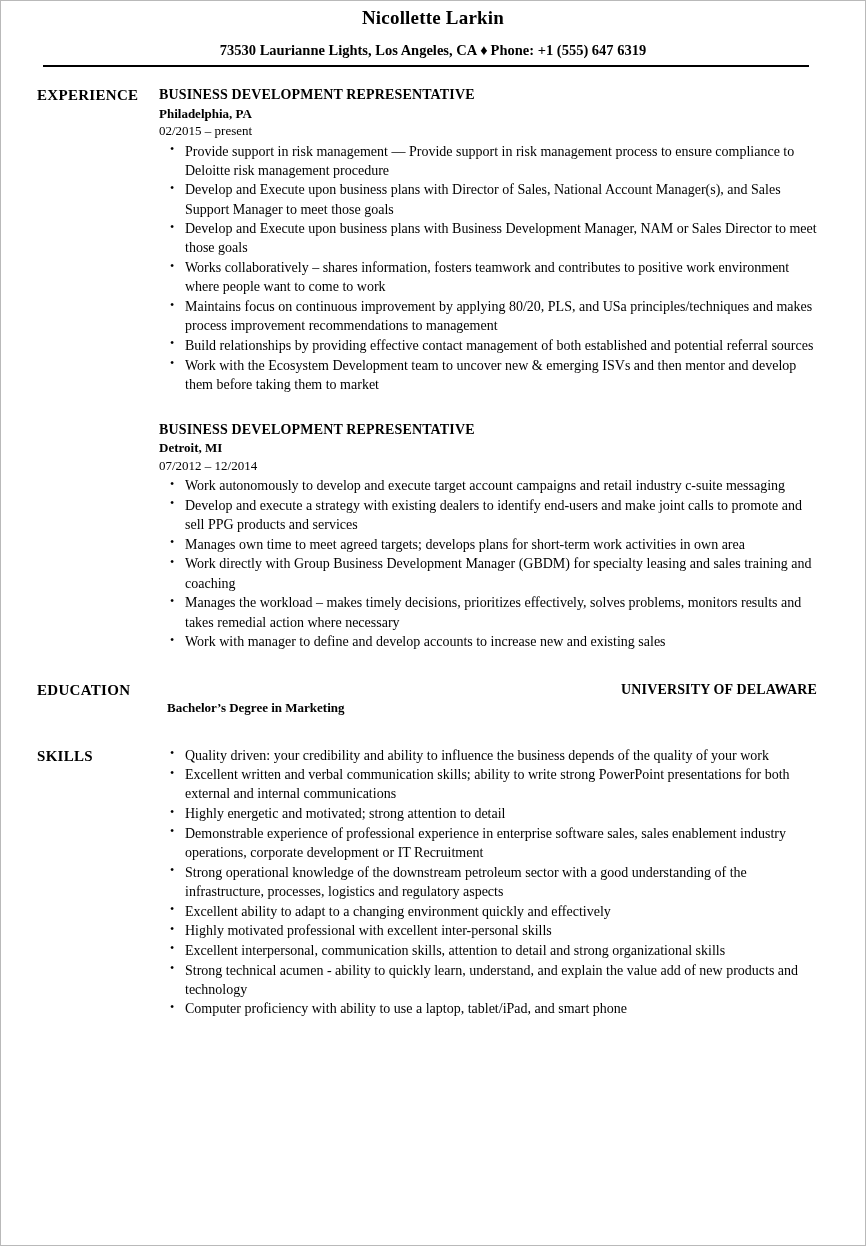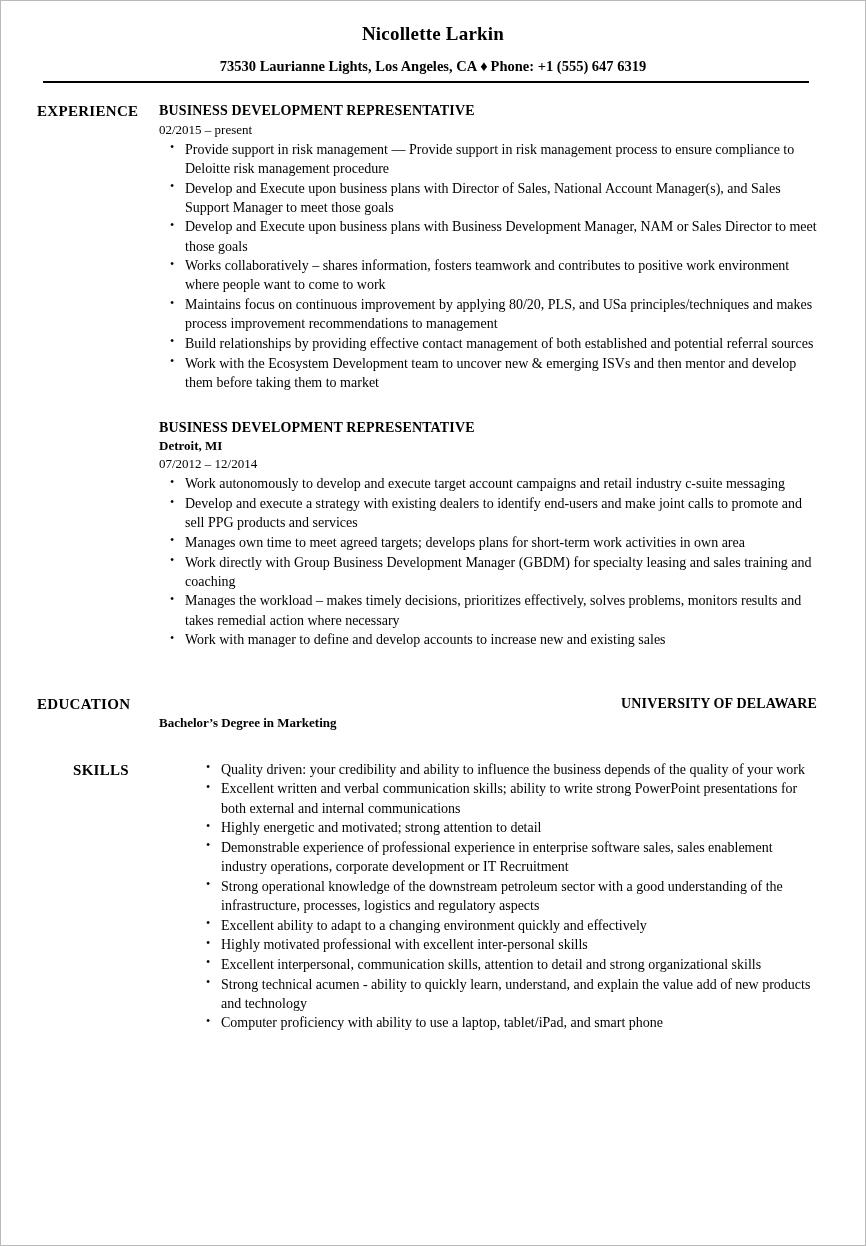--- a/index.html
+++ b/index.html
@@ -24,21 +24,21 @@
     position: absolute;
     left: 0;
     top: 0;
     right: 0;
     bottom: 0;
     padding: 0;
   }
 
   
   .header {
-    padding-top: 22px;
+    padding-top: 6px;
   }
   .name {
     text-align: center;
     font-size: 19px;
     font-weight: bold;
     letter-spacing: 0.2px;
     line-height: 1.2;
   }
   .contact {
     text-align: center;
@@ -127,22 +127,22 @@
     letter-spacing: 0.15px;
     line-height: 1.4;
     text-align: right;
   }
   .edu-degree {
     font-size: 13px;
     font-weight: bold;
     line-height: 1.4;
   }
 
-  .section--education { margin-top: 44px; }
-  .section--skills { margin-top: 28px; padding-left: 36px; }
+  .section--education { margin-top: 28px; gap: 8px; }
+  .section--skills { margin-top: 28px; }
   .section--skills .section-content ul.bullets { margin-top: 0; }
 </style>
 </head>
 <body>
 
 <div class="page">
   <div class="inner">
 
     <div class="header">
       <div class="name">Nicollette Larkin</div>
@@ -153,20 +153,21 @@
     </div>
 
     <div class="resume-body">
 
       <div class="section section--experience">
         <div class="section-label">EXPERIENCE</div>
         <div class="section-content">
 
           <div class="job">
             <div class="job-title">BUSINESS DEVELOPMENT REPRESENTATIVE</div>
+            <div class="job-location">Philadelphia, PA</div>
             <div class="job-dates">02/2015 – present</div>
             <ul class="bullets">
               <li>Provide support in risk management — Provide support in risk management process to ensure compliance to Deloitte risk management procedure</li>
               <li>Develop and Execute upon business plans with Director of Sales, National Account Manager(s), and Sales Support Manager to meet those goals</li>
               <li>Develop and Execute upon business plans with Business Development Manager, NAM or Sales Director to meet those goals</li>
               <li>Works collaboratively – shares information, fosters teamwork and contributes to positive work environment where people want to come to work</li>
               <li>Maintains focus on continuous improvement by applying 80/20, PLS, and USa principles/techniques and makes process improvement recommendations to management</li>
               <li>Build relationships by providing effective contact management of both established and potential referral sources</li>
               <li>Work with the Ecosystem Development team to uncover new &amp; emerging ISVs and then mentor and develop them before taking them to market</li>
             </ul>

